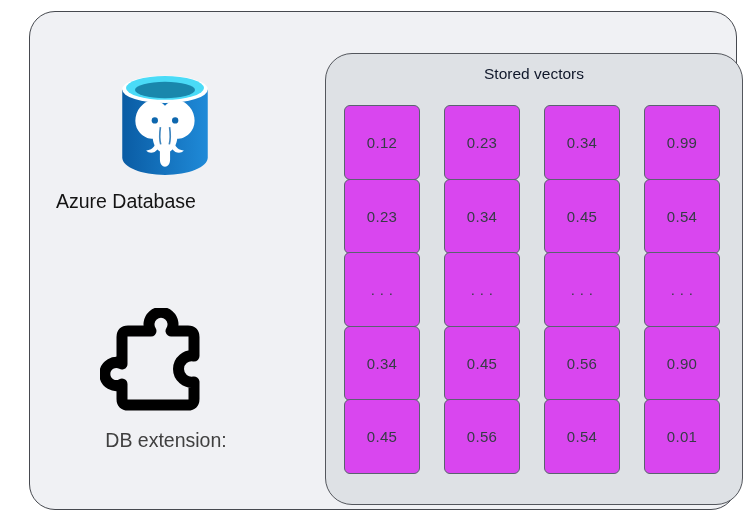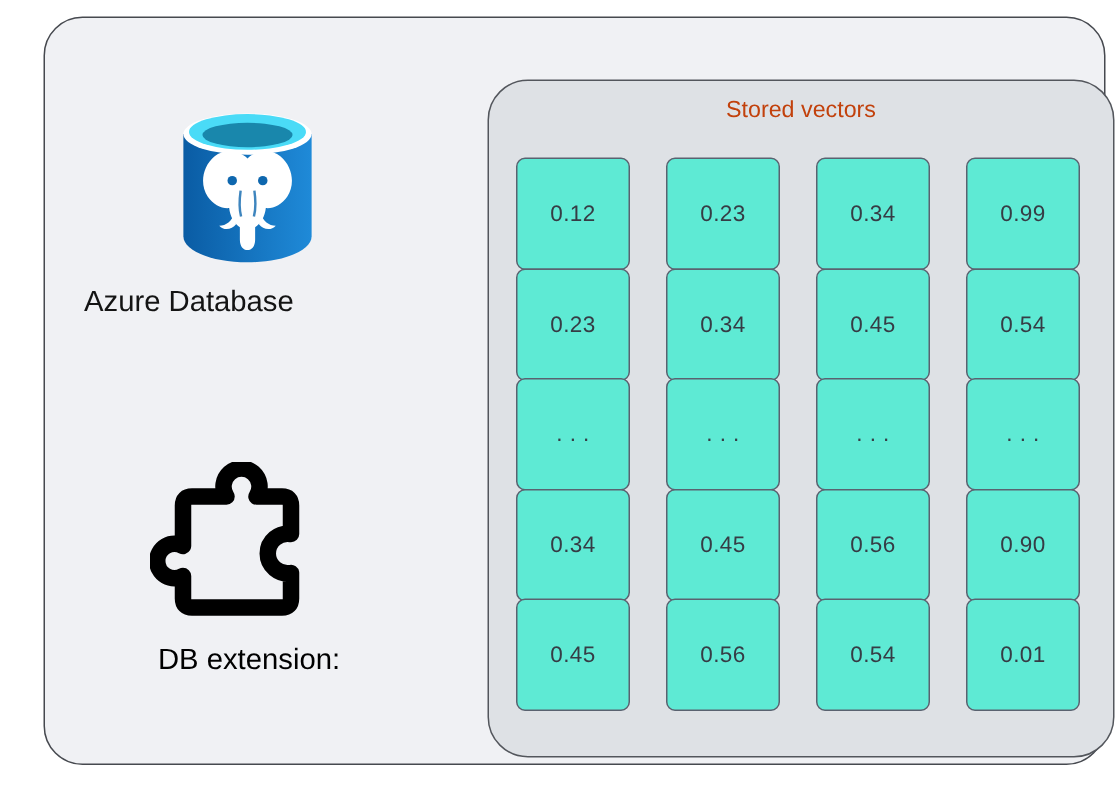--- a/index.html
+++ b/index.html
@@ -51,60 +51,60 @@
     height: 114px;
   }
   .ext-label {
     position: absolute;
     left: 26px;
     top: 413px;
     width: 220px;
     text-align: center;
     font-size: 19.5px;
     line-height: 30px;
-    color: #000000;
+    color: #404040;
   }
   
   .panel {
     position: absolute;
     left: 295px;
     top: 41px;
     width: 418px;
     height: 452px;
     background: #dee1e5;
     border: 1.4px solid #53565c;
     border-radius: 27px;
     box-sizing: border-box;
   }
   .panel-title {
     position: absolute;
     top: 11px;
     left: 0;
     width: 100%;
     text-align: center;
     font-size: 15.5px;
-    color: #c2410c;
+    color: #0f172a;
   }
   .grid {
     position: absolute;
     left: 18px;
     top: 51px;
     display: flex;
     gap: 24px;
   }
   .vector-column {
     width: 76px;
     display: flex;
     flex-direction: column;
   }
   .vector-cell {
     box-sizing: border-box;
     width: 76px;
     height: 75px;
-    background: #5eead4;
+    background: #d946ef;
     border: 1.4px solid #5a6270;
     border-radius: 6px;
     display: flex;
     align-items: center;
     justify-content: center;
     font-size: 15px;
     color: #363c45;
     letter-spacing: 0.3px;
   }
   .vector-cell + .vector-cell {

